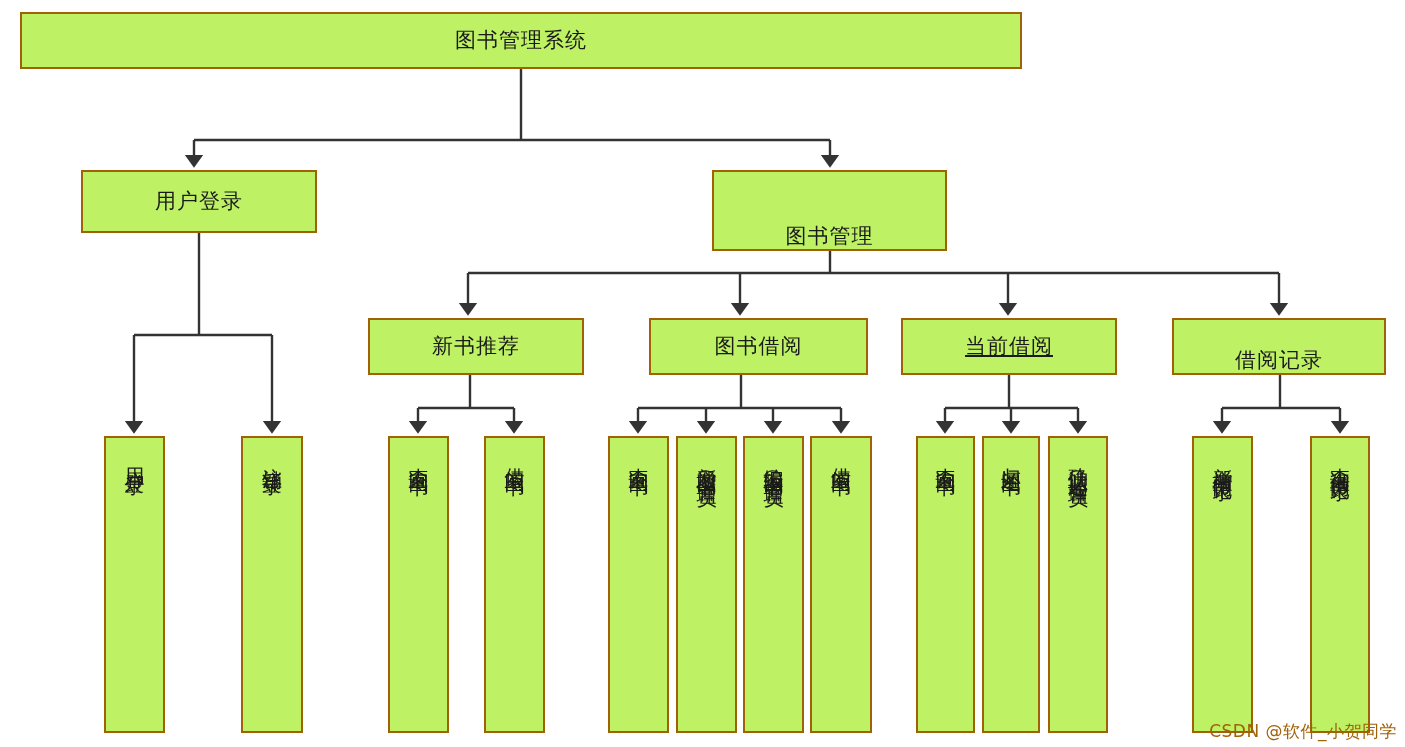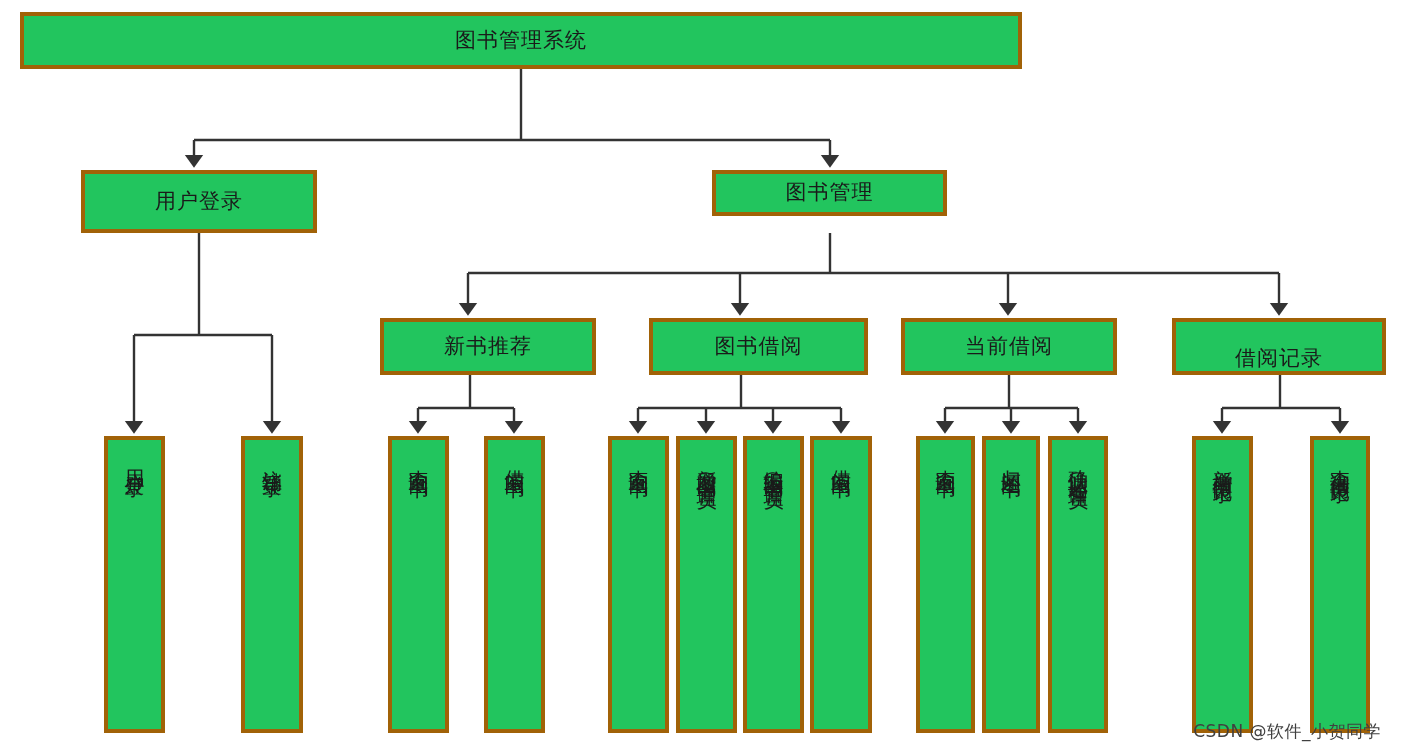--- a/index.html
+++ b/index.html
@@ -21,22 +21,22 @@
     position: absolute;
     left: 0;
     top: 0;
     width: 1405px;
     height: 747px;
     pointer-events: none;
   }
   .node {
     position: absolute;
     box-sizing: border-box;
-    background: #22c55e;
-    border: 4px solid #a16207;
+    background: #bef264;
+    border: 2px solid #a16207;
     display: flex;
     align-items: center;
     justify-content: center;
     text-align: center;
     color: #1a1a1a;
     z-index: 2;
   }
   .node.horiz {
     font-size: 21px;
     letter-spacing: 1px;
@@ -50,24 +50,24 @@
   .node.vert .vlabel {
     writing-mode: vertical-rl;
     text-orientation: upright;
     font-size: 20px;
     line-height: 1.25;
     letter-spacing: 3px;
     white-space: nowrap;
   }
   .watermark {
     position: absolute;
-    right: 24px;
+    right: 8px;
     bottom: 4px;
     font-size: 17px;
-    color: #404040;
+    color: #a16207;
     letter-spacing: 0.5px;
     z-index: 3;
     white-space: nowrap;
   }
 </style>
 </head>
 <body>
 
 <div id="canvas">
 
@@ -133,31 +133,31 @@
     </g>
   </svg>
 
   <div class="node horiz" style="left:20px; top:12px; width:1002px; height:57px;">
     <span>图书管理系统</span>
   </div>
 
   <div class="node horiz" style="left:81px; top:170px; width:236px; height:63px;">
     <span>用户登录</span>
   </div>
-  <div class="node horiz" style="left:712px; top:170px; width:235px; height:46px;">
+  <div class="node horiz" style="left:712px; top:170px; width:235px; height:81px;align-items:flex-end;">
     <span>图书管理</span>
   </div>
 
-  <div class="node horiz" style="left:380px; top:318px; width:216px; height:57px;">
+  <div class="node horiz" style="left:368px; top:318px; width:216px; height:57px;">
     <span>新书推荐</span>
   </div>
   <div class="node horiz" style="left:632px; top:318px; width:219px; height:57px;margin-left:17px;">
     <span>图书借阅</span>
   </div>
-  <div class="node horiz" style="left:901px; top:318px; width:216px; height:57px;">
+  <div class="node horiz" style="left:901px; top:318px; width:216px; height:57px;text-decoration:underline;">
     <span>当前借阅</span>
   </div>
   <div class="node horiz" style="left:1172px; top:318px; width:214px; height:57px;align-items:flex-end;">
     <span>借阅记录</span>
   </div>
 
   <div class="node vert" style="left:104px; top:436px; width:61px; height:297px;">
     <span class="vlabel">用户登录</span>
   </div>
   <div class="node vert" style="left:241px; top:436px; width:62px; height:297px;">

